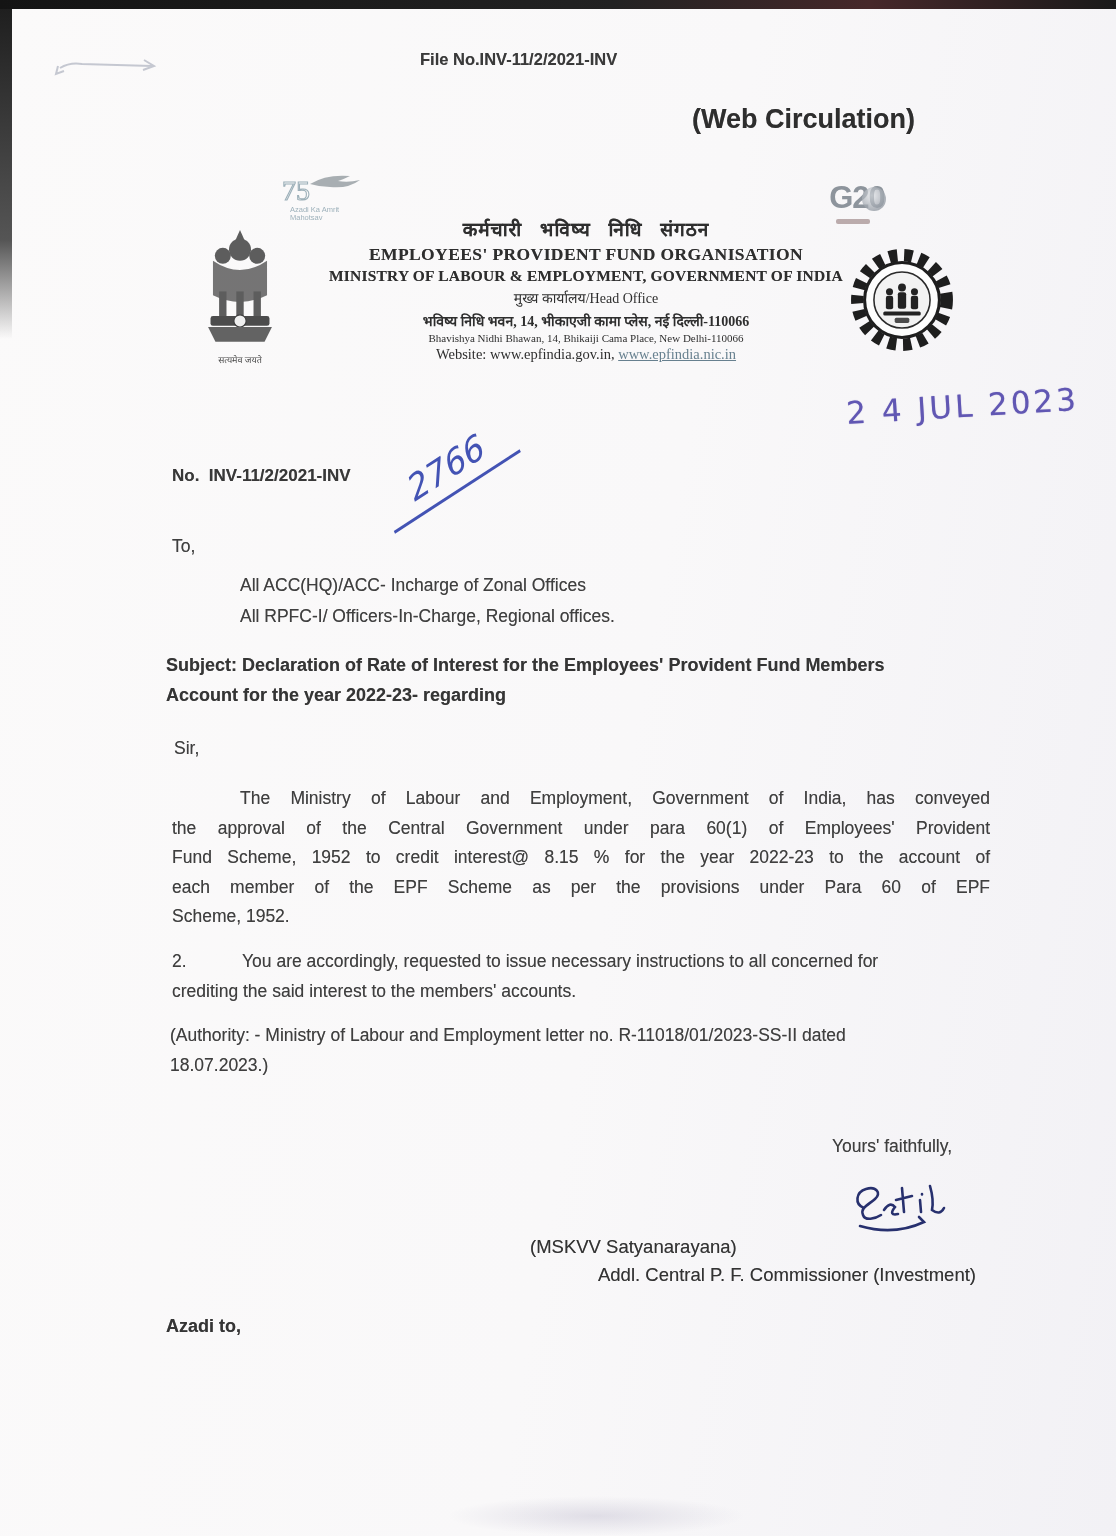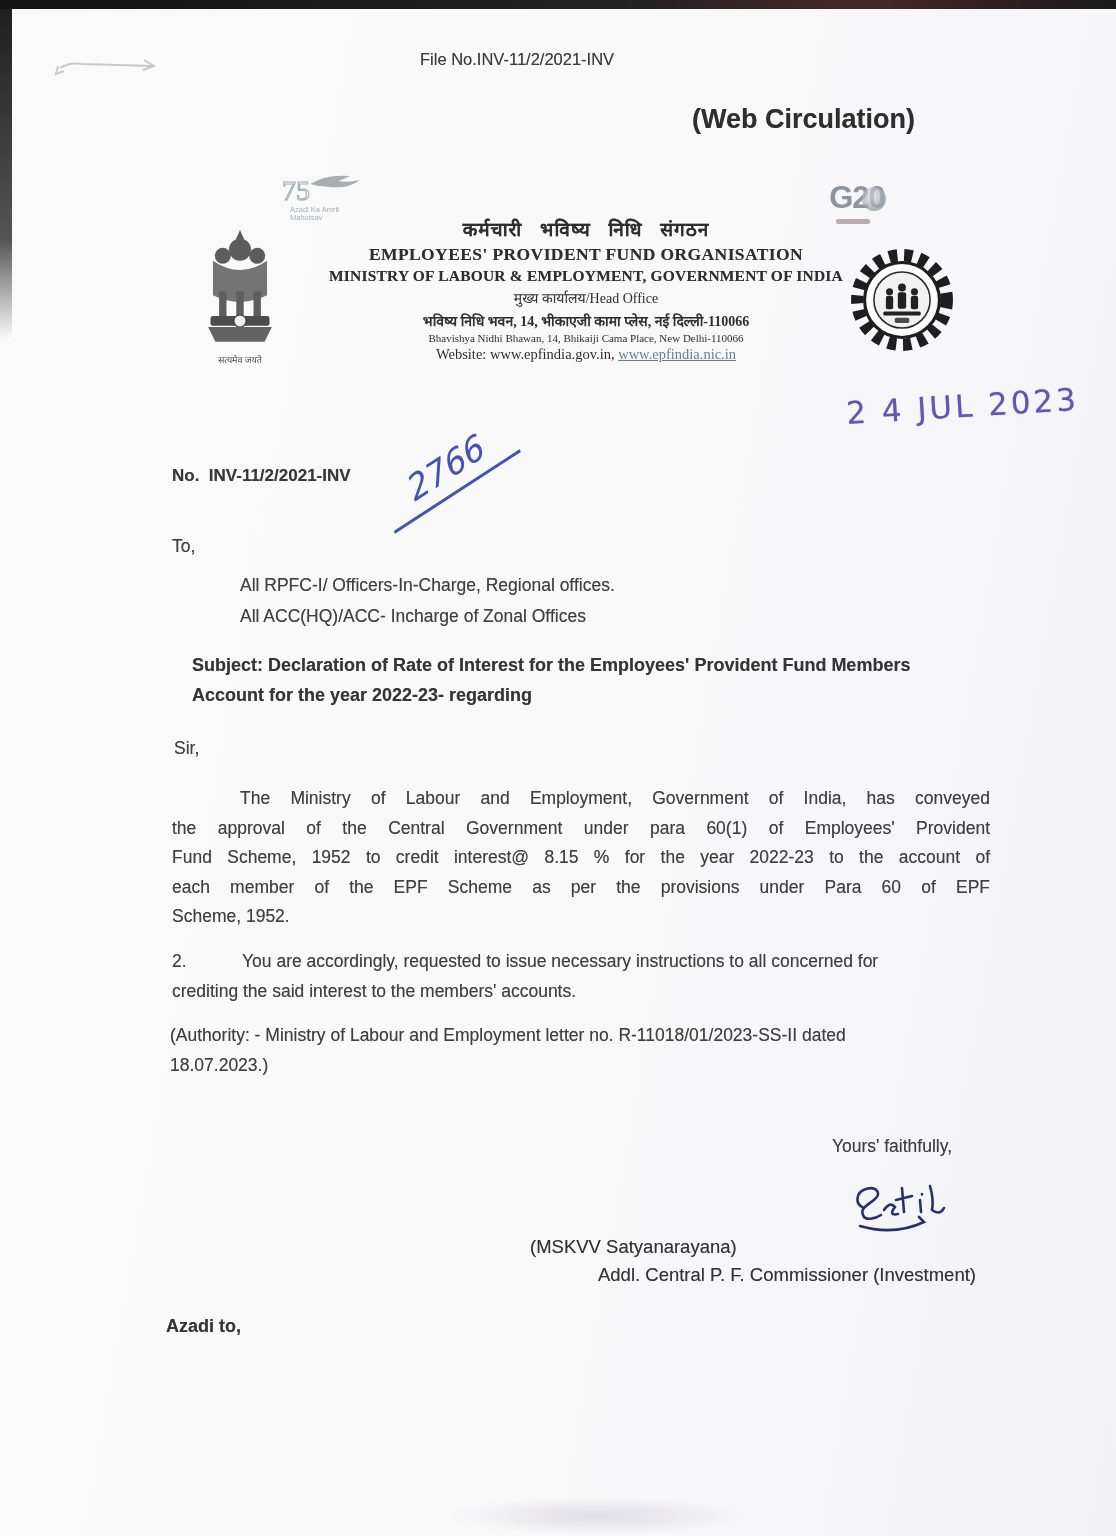--- a/index.html
+++ b/index.html
@@ -10,21 +10,21 @@
   }
   .page::after{content:"";position:absolute;left:40%;bottom:0;width:300px;height:40px;
     background:radial-gradient(ellipse at center,rgba(150,145,175,.25),transparent 70%);}
   
   .scan-top{position:absolute;top:0;left:0;width:100%;height:9px;
     background:linear-gradient(90deg,#141414 0%,#222 55%,#46282a 78%,#1a1a1a 100%);}
   .scan-left{position:absolute;top:9px;left:0;width:12px;height:330px;
     background:linear-gradient(180deg,#1f1f1f 0%,#555 70%,rgba(120,120,120,0) 100%);}
   .soft{text-shadow:0 0 .5px rgba(70,70,70,.55);}
   
-  .file-no{position:absolute;top:50px;left:420px;font-size:16.5px;font-weight:400;color:#3a3a3a;white-space:pre;}
+  .file-no{position:absolute;top:50px;left:420px;font-size:16.5px;font-weight:700;color:#3a3a3a;white-space:pre;}
   .web-circ{position:absolute;top:104px;left:692px;font-size:27px;font-weight:700;color:#2e2e2e;}
   
   .lh-center{position:absolute;top:216px;left:296px;width:580px;text-align:center;
     font-family:"Liberation Serif","DejaVu Serif",serif;color:#2e2e2e;}
   .lh-org-hi{font-size:19px;font-weight:700;word-spacing:12px;letter-spacing:1px;}
   .lh-org-en{font-size:17.5px;font-weight:700;letter-spacing:.4px;margin-top:2px;}
   .lh-min-hi{font-size:13.5px;margin-top:3px;color:#3c3c3c;}
   .lh-min-en{font-size:15.5px;font-weight:700;margin-top:2px;letter-spacing:.2px;}
   .lh-head{font-size:14px;margin-top:3px;}
   .lh-addr-hi{font-size:14px;margin-top:4px;font-weight:700;}
@@ -44,21 +44,21 @@
   
   .stamp{position:absolute;top:388px;left:846px;font-size:31px;color:#5a4fb0;opacity:.95;
     letter-spacing:3px;transform:rotate(-3.5deg);font-family:"DejaVu Sans",sans-serif;text-shadow:0 0 1px rgba(90,79,176,.6);}
   .no-line{position:absolute;top:466px;left:172px;font-size:17px;font-weight:700;color:#383838;white-space:pre;}
   .handwritten{position:absolute;top:444px;left:372px;width:150px;text-align:center;
     transform:rotate(-33deg) skewX(-8deg);border-bottom:3px solid #4353b4;
     font-size:34px;color:#4353b4;font-style:italic;font-family:"DejaVu Sans",sans-serif;line-height:1.4;}
   
   .to-label{position:absolute;top:536px;left:172px;font-size:17.5px;}
   .addr-lines{position:absolute;top:570px;left:240px;font-size:17.5px;line-height:31px;}
-  .subject{position:absolute;top:650px;left:166px;width:730px;font-size:18px;font-weight:700;line-height:30px;color:#353535;margin-left:26px;}
+  .subject{position:absolute;top:650px;left:166px;width:730px;font-size:18px;font-weight:700;line-height:30px;color:#353535;}
   .sir{position:absolute;top:738px;left:174px;font-size:17.5px;}
   .para1{position:absolute;top:784px;left:172px;width:818px;font-size:17.5px;line-height:29.5px;}
   .jline{text-align:justify;text-align-last:justify;}
   .jline.first{padding-left:68px;}
   .jline.last{text-align-last:left;}
   .para2{position:absolute;top:946px;left:172px;width:712px;font-size:17.5px;line-height:30px;text-indent:70px;}
   .para2-num{position:absolute;left:0;top:0;text-indent:0;}
   .authority{position:absolute;top:1020px;left:170px;width:712px;font-size:17.5px;line-height:30px;}
   
   .valediction{position:absolute;top:1136px;left:530px;width:446px;text-align:right;font-size:17.5px;padding-right:24px;box-sizing:border-box;}
@@ -146,22 +146,22 @@
     </div>
   </div>
 
   <div class="stamp">2 4 JUL 2023</div>
 
   <div class="no-line soft">No.  INV-11/2/2021-INV</div>
   <div class="handwritten">2766</div>
 
   <div class="to-label soft">To,</div>
   <div class="addr-lines">
+    <div class="soft">All ACC(HQ)/ACC- Incharge of Zonal Offices</div>
     <div class="soft">All RPFC-I/ Officers-In-Charge, Regional offices.</div>
-    <div class="soft">All ACC(HQ)/ACC- Incharge of Zonal Offices</div>
   </div>
 
   <div class="subject soft">Subject: Declaration of Rate of Interest for the Employees' Provident Fund Members Account for the year 2022-23- regarding</div>
 
   <div class="sir soft">Sir,</div>
 
   <div class="para1">
     <div class="jline first soft">The Ministry of Labour and Employment, Government of India, has conveyed</div>
     <div class="jline soft">the approval of the Central Government under para 60(1) of Employees' Provident</div>
     <div class="jline soft">Fund Scheme, 1952 to credit interest@ 8.15 % for the year 2022-23 to the account of</div>

